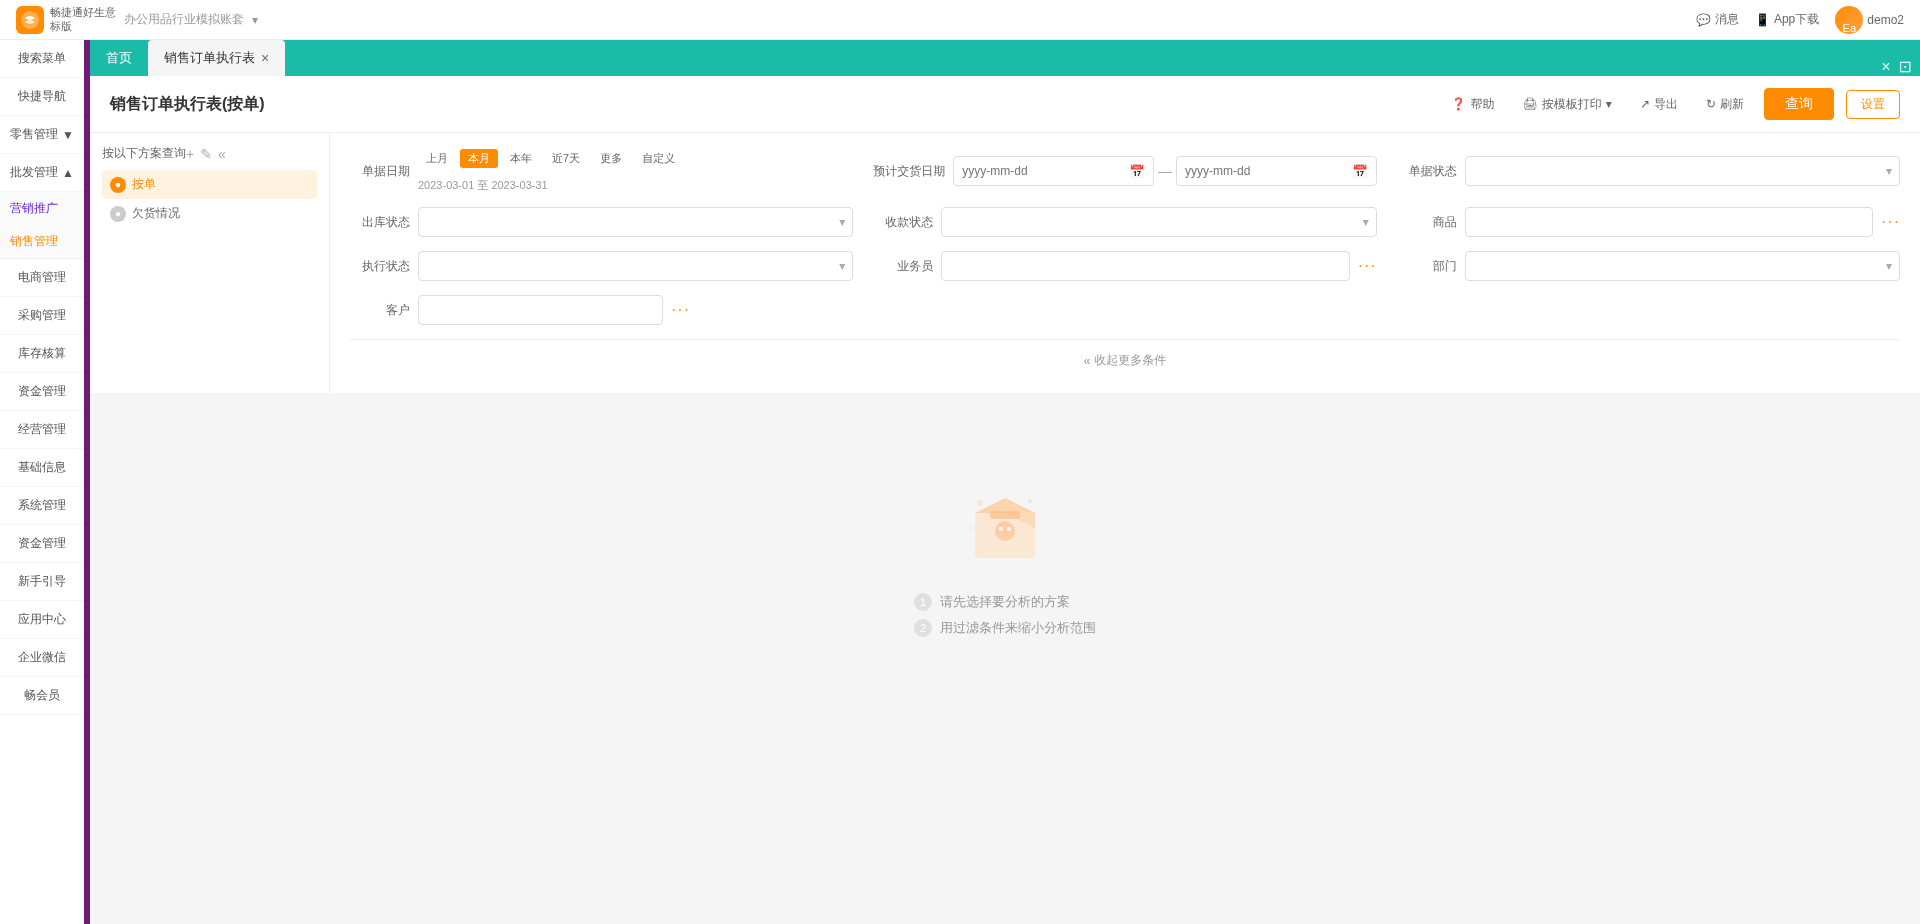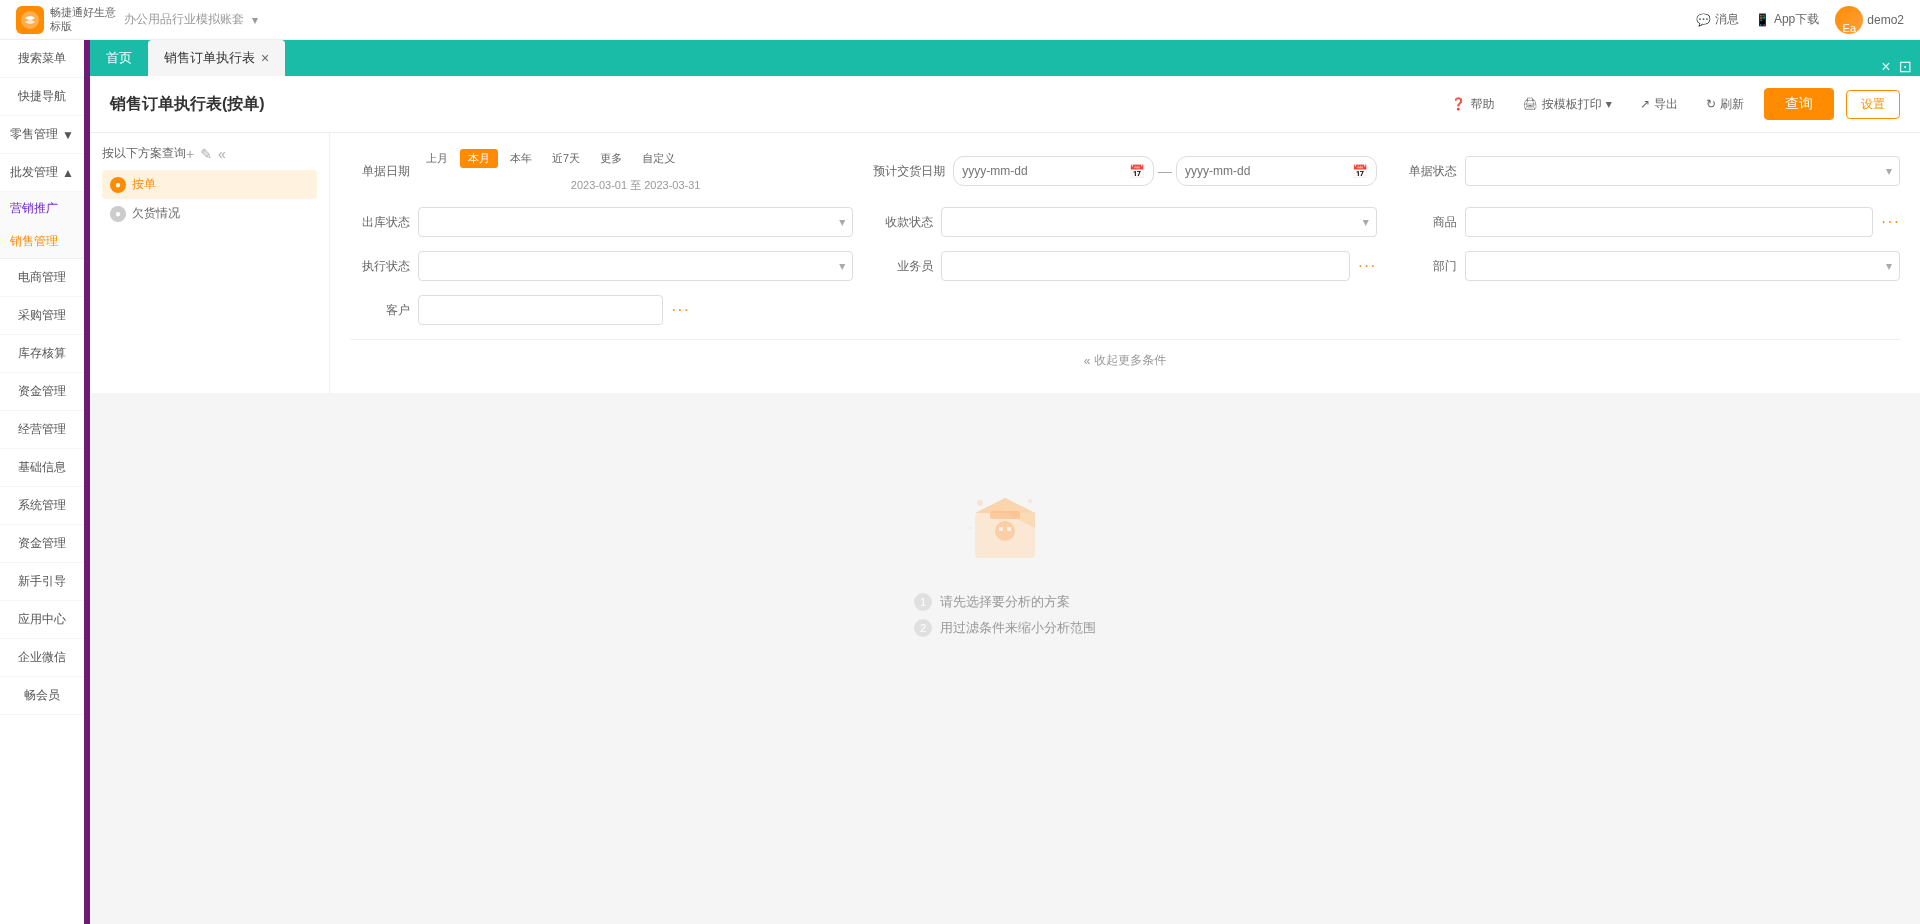--- a/index.html
+++ b/index.html
@@ -338,21 +338,21 @@
       flex: 1;
     }
     .date-input-wrapper {
       position: relative;
       flex: 1;
     }
     .date-input-wrapper input {
       width: 100%;
       height: 30px;
       border: 1px solid #ddd;
-      border-radius: 11px;
+      border-radius: 4px;
       padding: 0 28px 0 8px;
       font-size: 12px;
       color: #ccc;
       background: #fff;
       outline: none;
     }
     .date-icon {
       position: absolute;
       right: 8px;
       top: 50%;
@@ -631,21 +631,21 @@
             <span>欠货情况</span>
           </div>
         </div>
 
         <div class="filter-right">
 
           <div class="filter-row">
 
             <div class="filter-field">
               <span class="filter-label">单据日期</span>
-              <div style="flex:1; display:flex; flex-direction:column; gap:4px;text-align:center;">
+              <div style="flex:1; display:flex; flex-direction:column; gap:4px;">
                 <div class="date-tags">
                   <span class="date-tag">上月</span>
                   <span class="date-tag active">本月</span>
                   <span class="date-tag">本年</span>
                   <span class="date-tag">近7天</span>
                   <span class="date-tag">更多</span>
                   <span class="date-tag">自定义</span>
                 </div>
                 <div style="font-size:11px; color:#999;">2023-03-01 至 2023-03-31</div>
               </div>

